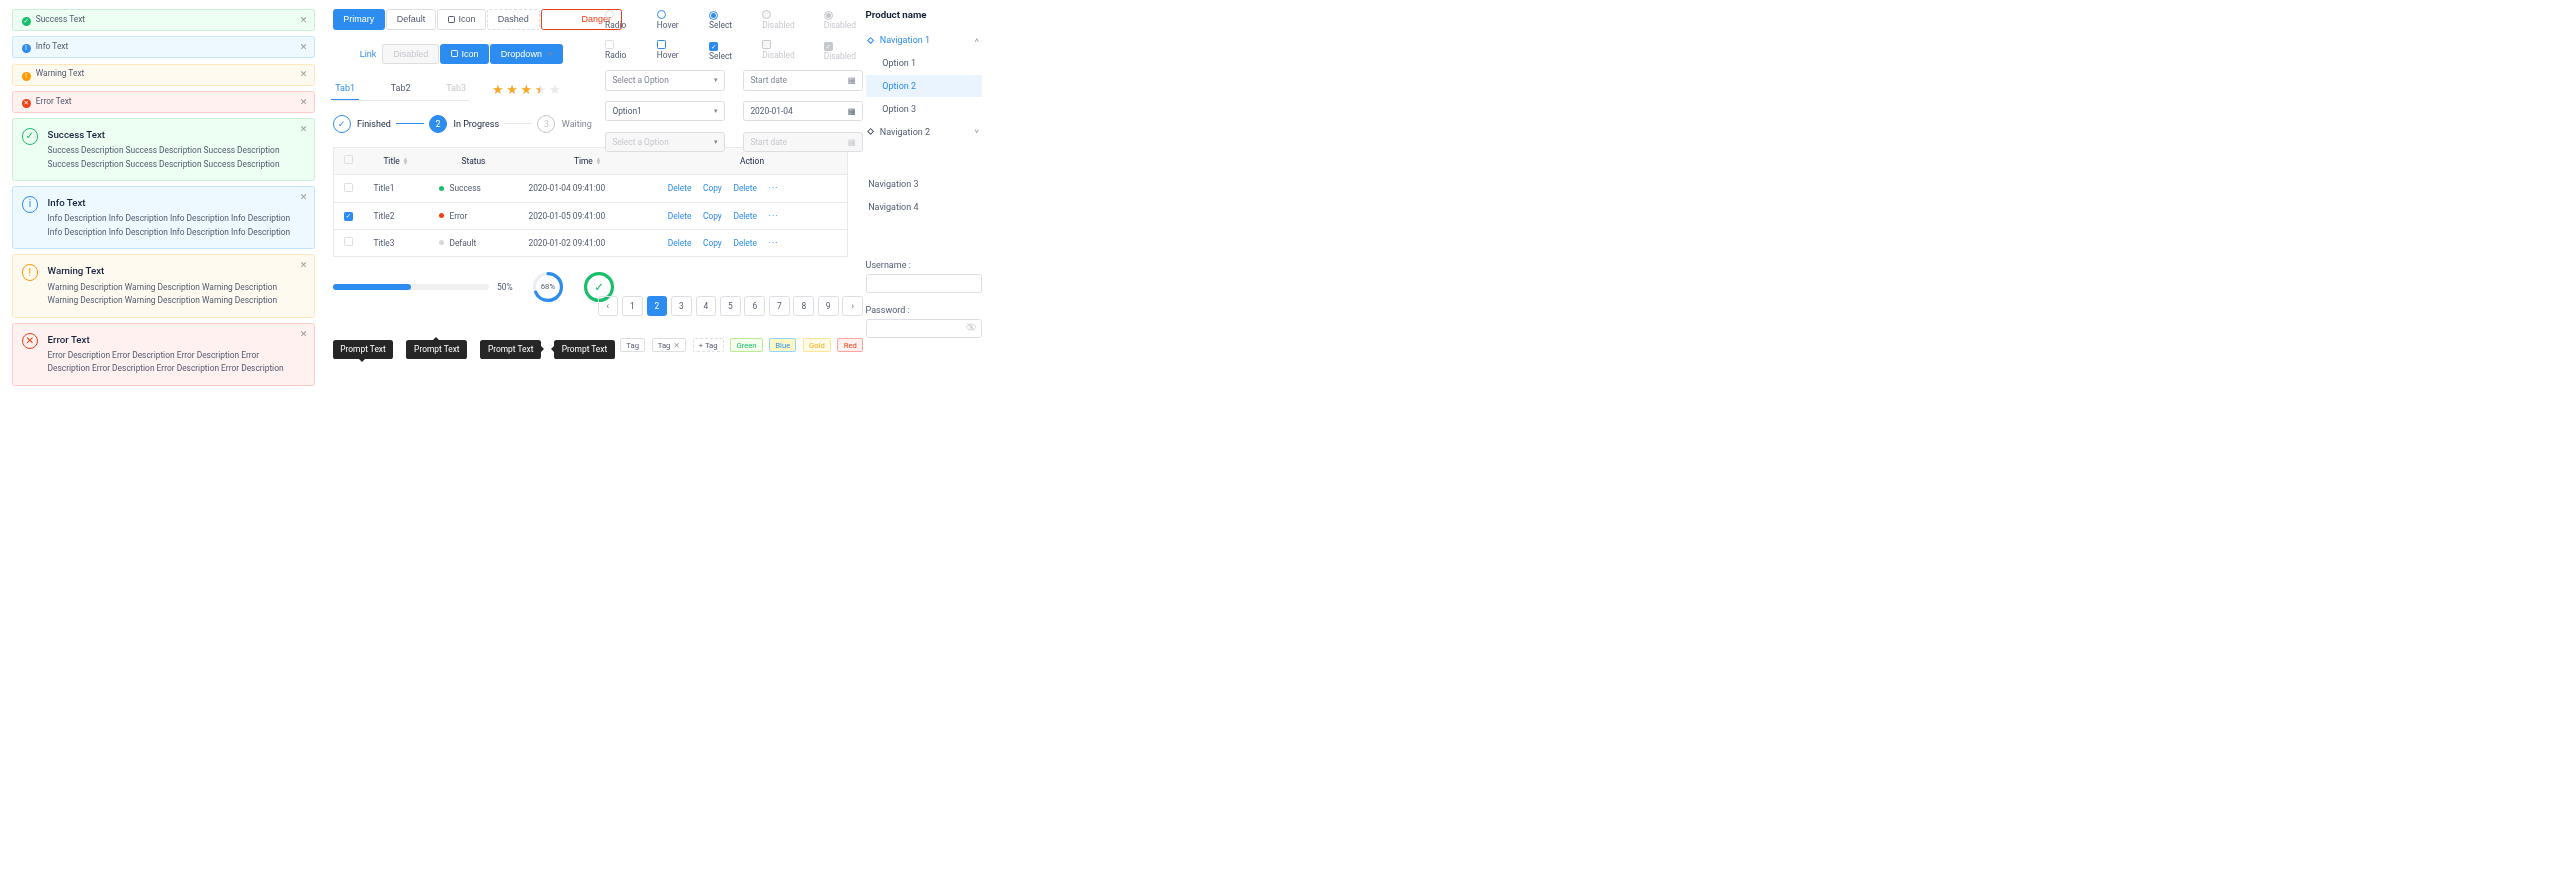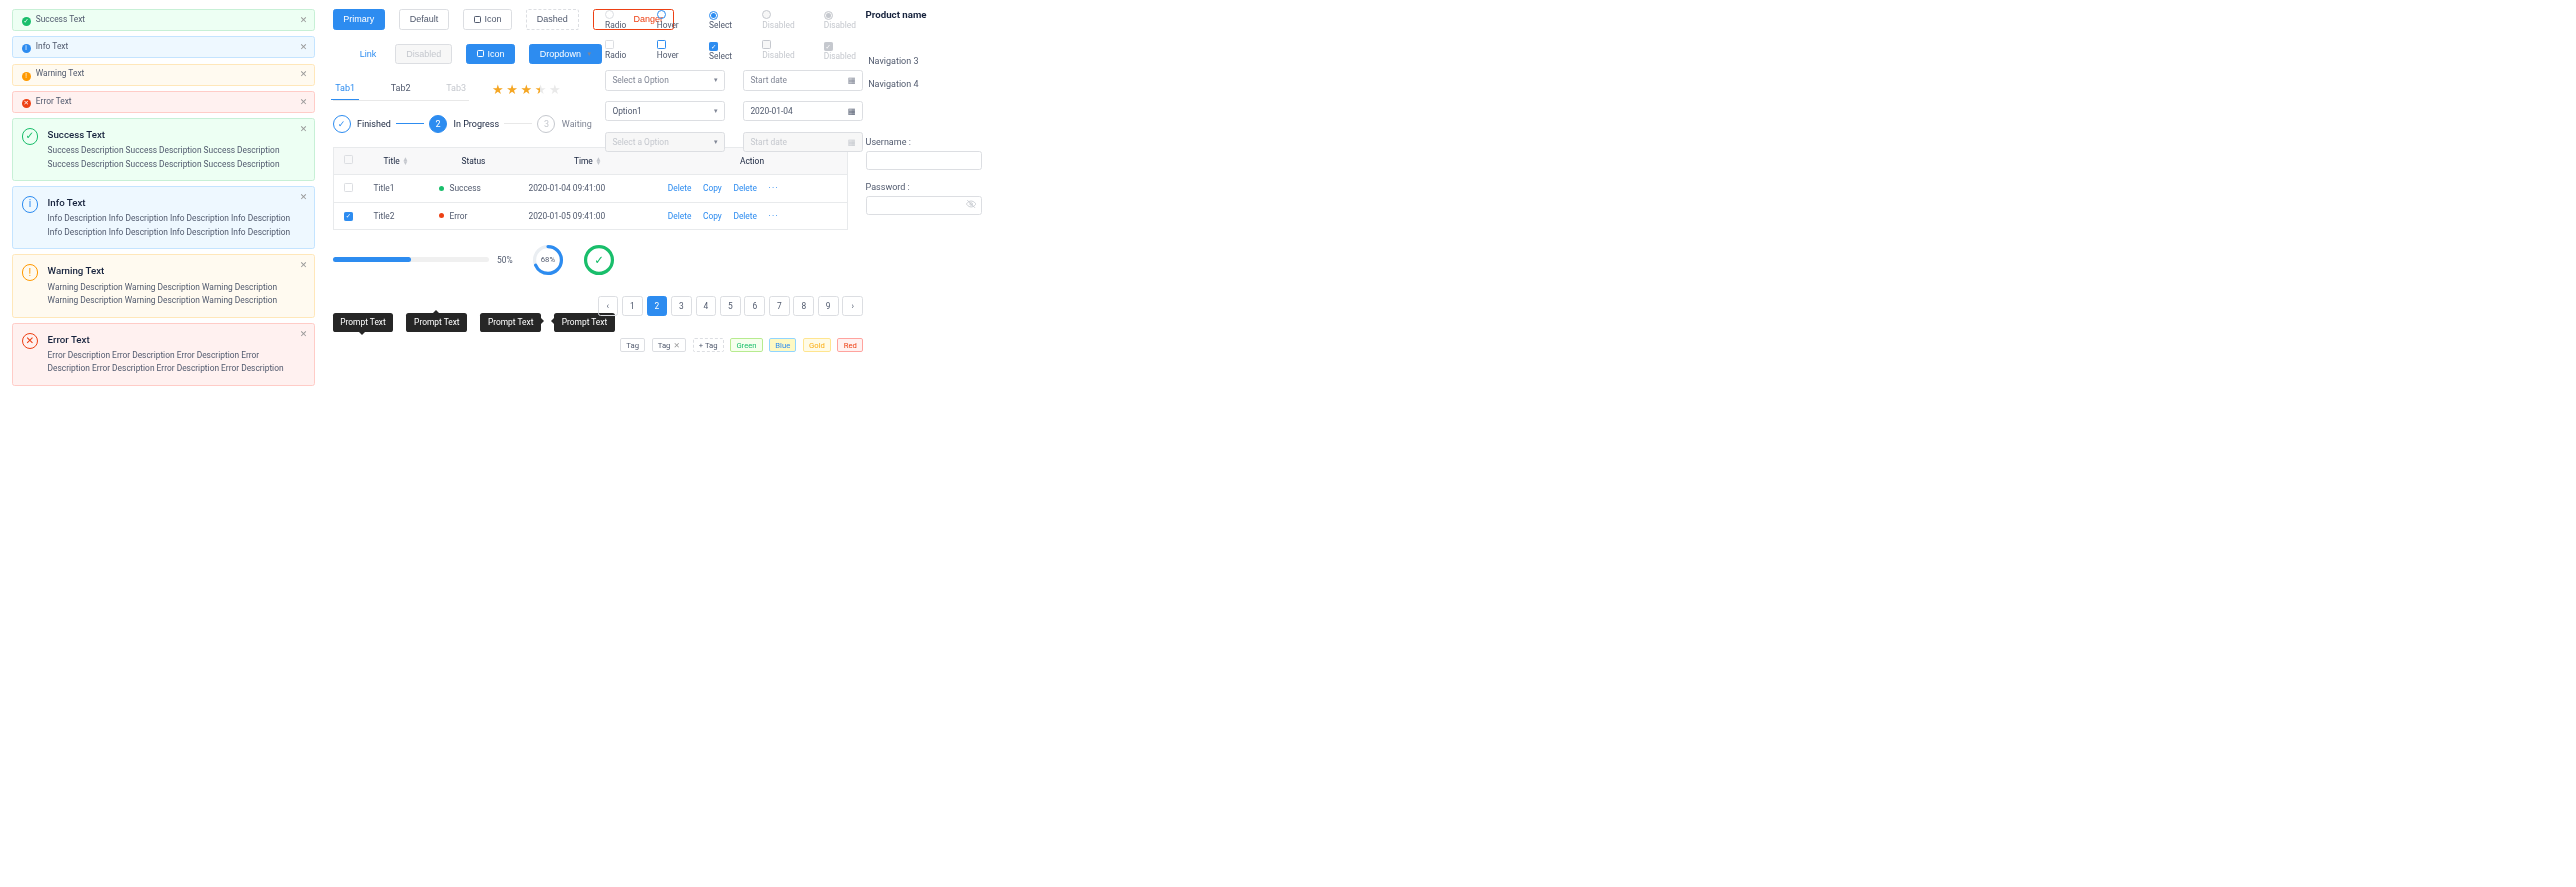--- a/index.html
+++ b/index.html
@@ -46,21 +46,21 @@
   .alert-warning{background:#fffaf0;border-color:#ffe7ba;}
   .alert-warning .ic{background:var(--warning);border-color:var(--warning);color:var(--warning);}
   .alert-error{background:#fff1f0;border-color:#ffccc7;}
   .alert-error .ic{background:var(--error);border-color:var(--error);color:var(--error);}
   .alert.big .ic span{color:inherit;}
   .alert.small .ic span{color:#fff;}
   .alert .title{color:var(--text-dark);font-size:9.7px;font-weight:500;display:block;margin-bottom:2.6px;}
   .alert .desc{color:var(--text);font-size:8.4px;line-height:1.6;}
 
   
-  .btn-row{display:flex;gap:14px;flex-wrap:wrap;}
+  .btn-row{display:flex;gap:1px;flex-wrap:wrap;}
   .btn{display:inline-flex;align-items:center;gap:3.9px;height:20.6px;padding:0 9.7px;border:0.6px solid var(--border);border-radius:2.6px;background:#fff;color:var(--text);cursor:pointer;font-size:9px;}
   .btn.primary{background:var(--primary);border-color:var(--primary);color:#fff;}
   .btn.dashed{border-style:dashed;}
   .btn.danger{color:var(--danger);border-color:var(--danger);background:#fff;padding-left:40px;}
   .btn.link{border:none;background:none;color:var(--primary);padding:0 5.2px;margin-left:22px;}
   .btn.disabled{background:var(--bg-disabled);color:var(--disabled);cursor:not-allowed;}
   .btn .sq{width:7px;height:7px;border:1px solid currentColor;border-radius:1.3px;display:inline-block;}
   .btn .chev{font-size:7px;margin-left:2.6px;}
 
   
@@ -321,20 +321,27 @@
             <td>2020-01-04  09:41:00</td>
             <td><span class="act">Delete</span><span class="act">Copy</span><span class="act">Delete</span><span class="more">···</span></td>
           </tr>
           <tr>
             <td><span class="chk on"></span></td>
             <td>Title2</td>
             <td><span class="dot error"></span>Error</td>
             <td>2020-01-05  09:41:00</td>
             <td><span class="act">Delete</span><span class="act">Copy</span><span class="act">Delete</span><span class="more">···</span></td>
           </tr>
+          <tr>
+            <td><span class="chk"></span></td>
+            <td>Title3</td>
+            <td><span class="dot default"></span>Default</td>
+            <td>2020-01-02  09:41:00</td>
+            <td><span class="act">Delete</span><span class="act">Copy</span><span class="act">Delete</span><span class="more">···</span></td>
+          </tr>
         </tbody>
     </table>
 
     <div class="prow">
       <div class="progress">
         <div class="track">
             <div class="fill"></div>
           </div>
         <span class="pct">50%</span>
       </div>
@@ -432,20 +439,41 @@
           <span class="tag gold">Gold</span>
           <span class="tag red">Red</span>
         </div>
     </div>
 
   </div>
 
   <div class="col col3 right-group">
     <div>
       <div class="prod">Product name</div>
+      <div class="nav" style="margin-top:9px;">
+        <div class="nav-item active">
+          <span class="l">
+              <span class="dia"></span>
+              <span>Navigation 1</span>
+            </span>
+          <span class="chev">˄</span>
+        </div>
+        <div class="nav-sub" id="nav1-sub">
+            <div class="nav-opt">Option 1</div>
+            <div class="nav-opt selected">Option 2</div>
+            <div class="nav-opt">Option 3</div>
+          </div>
+        <div class="nav-item">
+          <span class="l">
+              <span class="dia"></span>
+              <span>Navigation 2</span>
+            </span>
+          <span class="chev">˅</span>
+        </div>
+      </div>
     </div>
 
     <div>
       <div class="nav-item">
           <span>Navigation 3</span>
         </div>
       <div class="nav-item">
           <span>Navigation 4</span>
         </div>
     </div>

